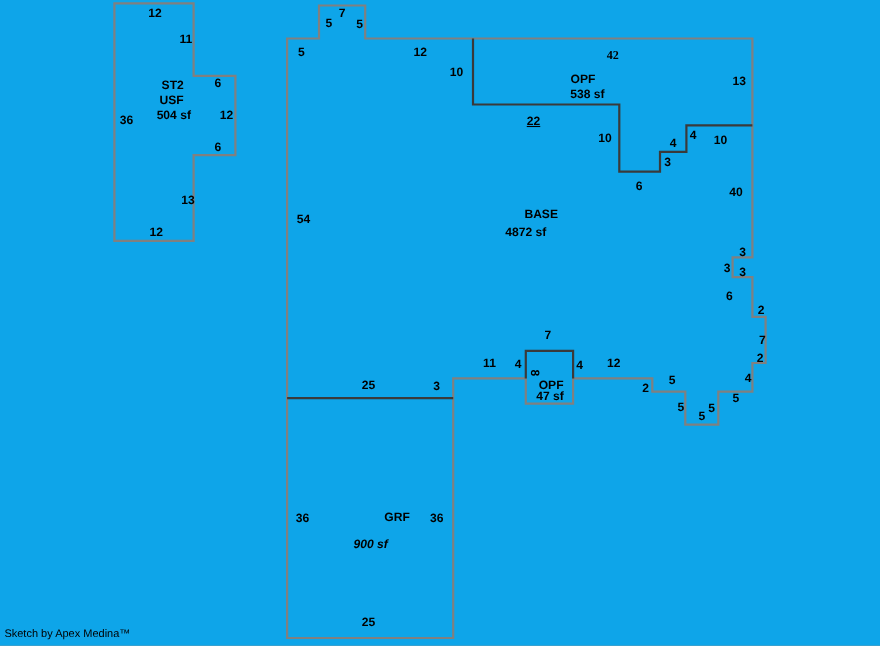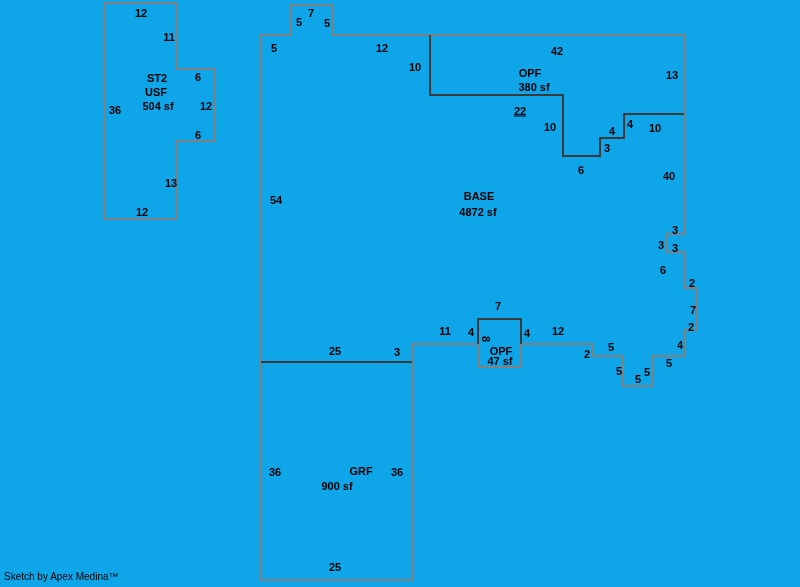--- a/index.html
+++ b/index.html
@@ -51,34 +51,34 @@
       <div class="lbl" style="left: 115px; top: 110px;">36</div>
       <div class="lbl" style="left: 157px; top: 78px;">ST2</div>
       <div class="lbl" style="left: 156px; top: 92px;">USF</div>
       <div class="lbl" style="left: 158px; top: 106px;">504 sf</div>
       <div class="lbl" style="left: 274px; top: 48px;">5</div>
       <div class="lbl" style="left: 299px; top: 22px;">5</div>
       <div class="lbl" style="left: 311px; top: 13px;">7</div>
       <div class="lbl" style="left: 327px; top: 23px;">5</div>
       <div class="lbl" style="left: 382px; top: 48px;">12</div>
       <div class="lbl" style="left: 415px; top: 67px;">10</div>
-      <div class="lbl" style="left: 557px; top: 51px;">42</div>
+      <div class="lbl" style="left: 557px; top: 51px; font-family: Liberation Serif, serif;">42</div>
       <div class="lbl" style="left: 530px; top: 73px;">OPF</div>
-      <div class="lbl" style="left: 534px; top: 87px;">380 sf</div>
+      <div class="lbl" style="left: 534px; top: 87px;">538 sf</div>
       <div class="lbl" style="left: 672px; top: 75px;">13</div>
-      <div class="lbl" style="left: 520px; top: 111px; text-decoration: underline;">22</div>
+      <div class="lbl" style="left: 485px; top: 111px; text-decoration: underline;">22</div>
       <div class="lbl" style="left: 550px; top: 127px;">10</div>
       <div class="lbl" style="left: 612px; top: 131px;">4</div>
       <div class="lbl" style="left: 630px; top: 124px;">4</div>
       <div class="lbl" style="left: 655px; top: 128px;">10</div>
       <div class="lbl" style="left: 607px; top: 148px;">3</div>
       <div class="lbl" style="left: 581px; top: 170px;">6</div>
       <div class="lbl" style="left: 669px; top: 176px;">40</div>
       <div class="lbl" style="left: 276px; top: 200px;">54</div>
-      <div class="lbl" style="left: 479px; top: 196px; text-align: center;">BASE</div>
+      <div class="lbl" style="left: 492px; top: 196px; text-align: center;">BASE</div>
       <div class="lbl" style="left: 478px; top: 212px;">4872 sf</div>
       <div class="lbl" style="left: 675px; top: 230px;">3</div>
       <div class="lbl" style="left: 661px; top: 245px;">3</div>
       <div class="lbl" style="left: 675px; top: 248px;">3</div>
       <div class="lbl" style="left: 663px; top: 270px;">6</div>
       <div class="lbl" style="left: 692px; top: 283px;">2</div>
       <div class="lbl" style="left: 693px; top: 310px;">7</div>
       <div class="lbl" style="left: 691px; top: 327px;">2</div>
       <div class="lbl" style="left: 680px; top: 345px;">4</div>
       <div class="lbl" style="left: 669px; top: 363px;">5</div>
@@ -92,18 +92,18 @@
       <div class="lbl" style="left: 498px; top: 306px;">7</div>
       <div class="lbl" style="left: 471px; top: 332px;">4</div>
       <div class="lbl" style="left: 445px; top: 331px;">11</div>
       <div class="lbl" style="left: 485px; top: 339px; transform: translate(-50%, -50%) rotate(90deg);">8</div>
       <div class="lbl" style="left: 501px; top: 351px;">OPF</div>
       <div class="lbl" style="left: 500px; top: 361px;">47 sf</div>
       <div class="lbl" style="left: 397px; top: 352px;">3</div>
       <div class="lbl" style="left: 335px; top: 351px;">25</div>
       <div class="lbl" style="left: 275px; top: 472px;">36</div>
       <div class="lbl" style="left: 338px; top: 471px; margin-left: 23px;">GRF</div>
-      <div class="lbl" style="left: 337px; top: 486px;">900 sf</div>
+      <div class="lbl" style="left: 337px; top: 496px; font-style: italic;">900 sf</div>
       <div class="lbl" style="left: 397px; top: 472px;">36</div>
       <div class="lbl" style="left: 335px; top: 567px;">25</div>
     </div>
   <div id="footer-credit">Sketch by Apex Medina™</div>
 </div>
 
 </body></html>

